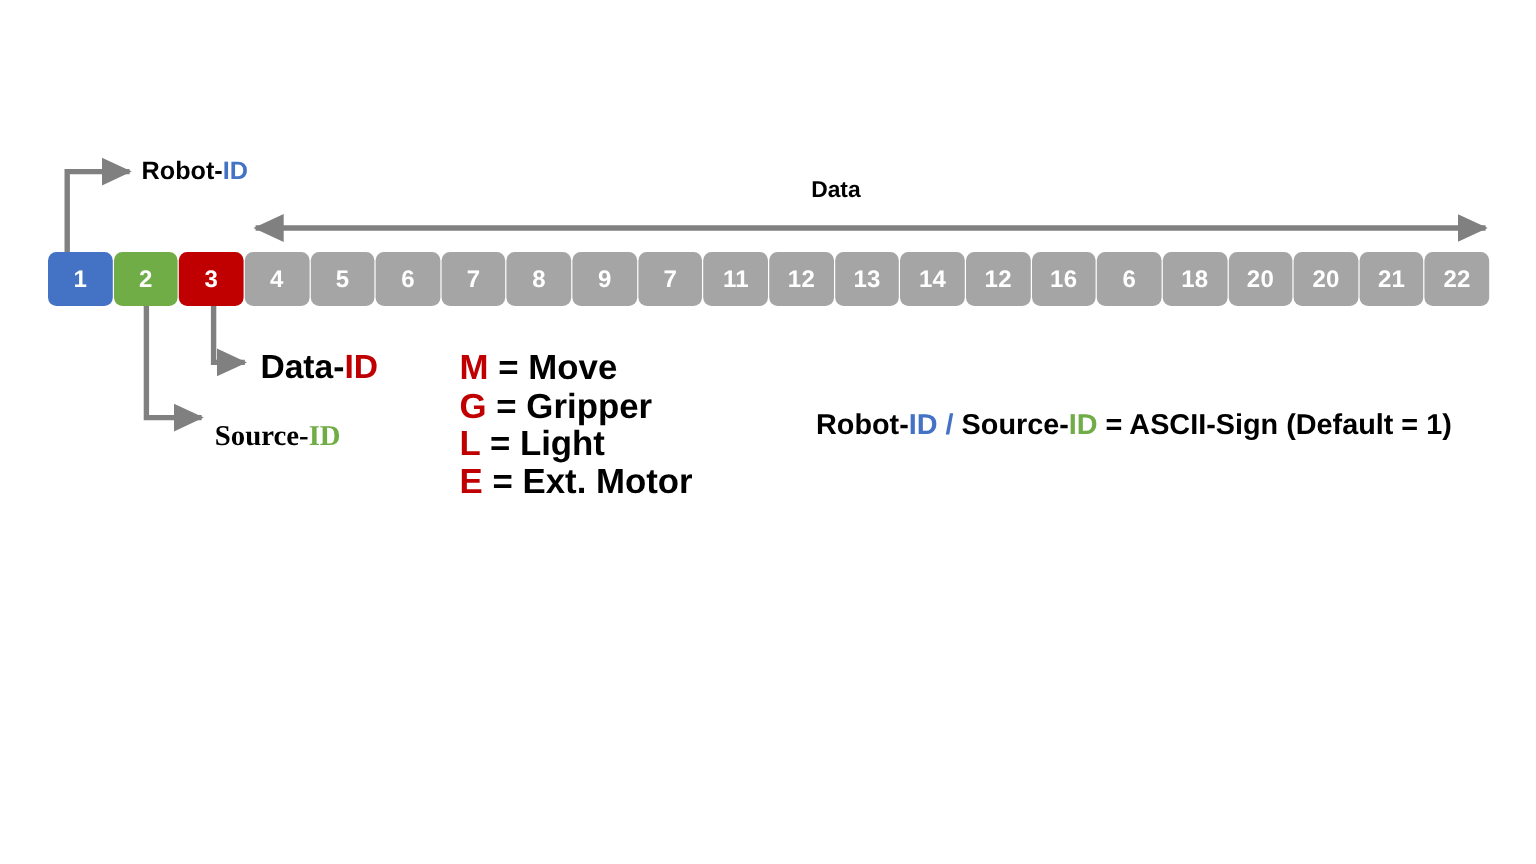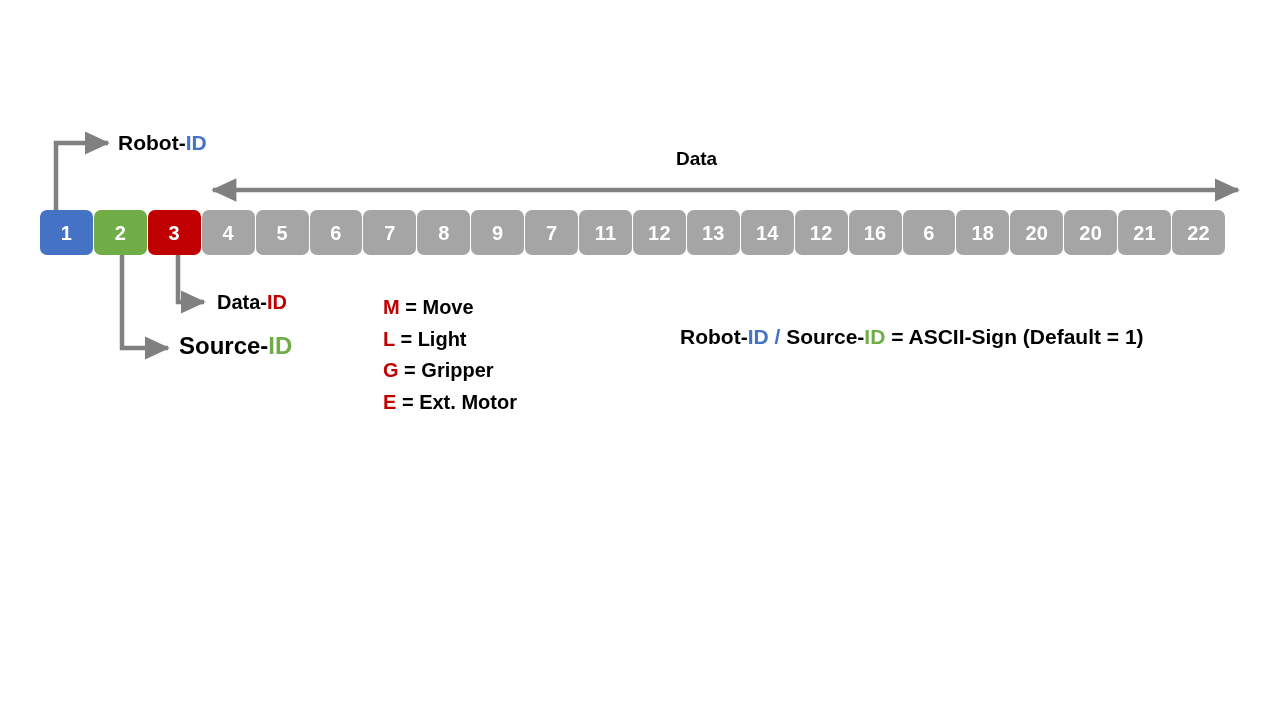--- a/index.html
+++ b/index.html
@@ -40,21 +40,21 @@
     background: #a5a5a5;
     color: #ffffff;
     font-size: 20px;
     font-weight: bold;
     display: flex;
     align-items: center;
     justify-content: center;
     line-height: 1;
     letter-spacing: 0.2px;
   }
-  .byte-cell:last-child { margin-right: 16px; }
+  .byte-cell:last-child { margin-right: 0; }
   .byte-cell.c-blue  { background: #4472c4; }
   .byte-cell.c-green { background: #70ad47; }
   .byte-cell.c-red   { background: #c00000; }
   .byte-cell.c-grey  { background: #a5a5a5; }
 
   
   #connectors {
     position: absolute;
     left: 0; top: 0;
     width: 1280px;
@@ -75,54 +75,55 @@
     font-size: 21px;
   }
   #label-data {
     left: 676px;
     top: 149px;
     font-size: 19px;
   }
   #label-data-id {
     left: 217px;
     top: 292px;
-    font-size: 20px;
+    font-size: 28px;
   }
   #label-source-id {
     left: 179px;
-    top: 334px;
+    top: 352px;
     font-size: 24px;
+    font-family: Liberation Serif, serif;
   }
 
   .blue-id  { color: #4472c4; }
   .green-id { color: #70ad47; }
   .red-id   { color: #c00000; }
 
   
   #command-legend {
     position: absolute;
     left: 383px;
     top: 292px;
-    font-size: 20px;
+    font-size: 29px;
     font-weight: bold;
     line-height: 31.5px;
   }
   #command-legend .legend-row {
     white-space: nowrap;
   }
   #command-legend .cmd-key {
     color: #c00000;
   }
 
   
   #ascii-note {
     position: absolute;
     left: 680px;
-    top: 325px;
-    font-size: 21px;
+    top: 341px;
+    font-size: 24px;
     font-weight: bold;
     white-space: nowrap;
   }
   #ascii-note .sep { color: #4472c4; }
 </style>
 </head>
 <body>
 
 <div id="stage">
 
@@ -179,22 +180,22 @@
   <div class="label" id="label-data-id">
     <span>Data-</span><span class="red-id">ID</span>
   </div>
 
   <div class="label" id="label-source-id">
     <span>Source-</span><span class="green-id">ID</span>
   </div>
 
   <div id="command-legend">
       <div class="legend-row"><span class="cmd-key">M</span><span> = </span><span>Move</span></div>
+      <div class="legend-row"><span class="cmd-key">G</span><span> = </span><span>Gripper</span></div>
       <div class="legend-row"><span class="cmd-key">L</span><span> = </span><span>Light</span></div>
-      <div class="legend-row"><span class="cmd-key">G</span><span> = </span><span>Gripper</span></div>
       <div class="legend-row"><span class="cmd-key">E</span><span> = </span><span>Ext. Motor</span></div>
     </div>
 
   <div id="ascii-note">
     <span>Robot-</span><span class="blue-id">ID</span><span class="sep"> / </span><span>Source-</span><span class="green-id">ID</span><span> = ASCII-Sign (Default = 1)</span>
   </div>
 
 </div>
 
 </body></html>

